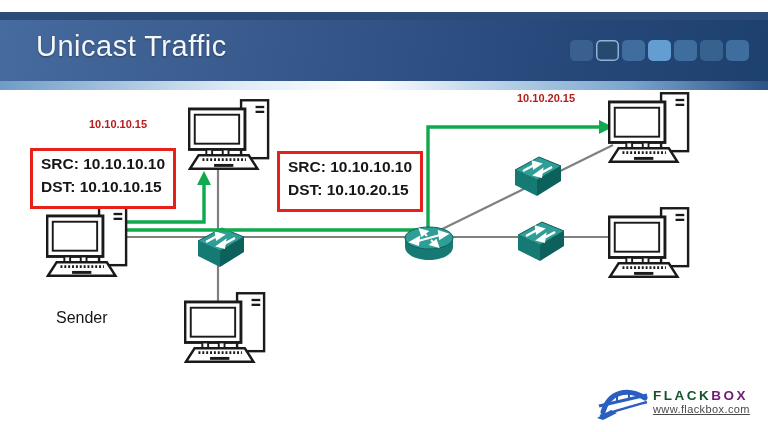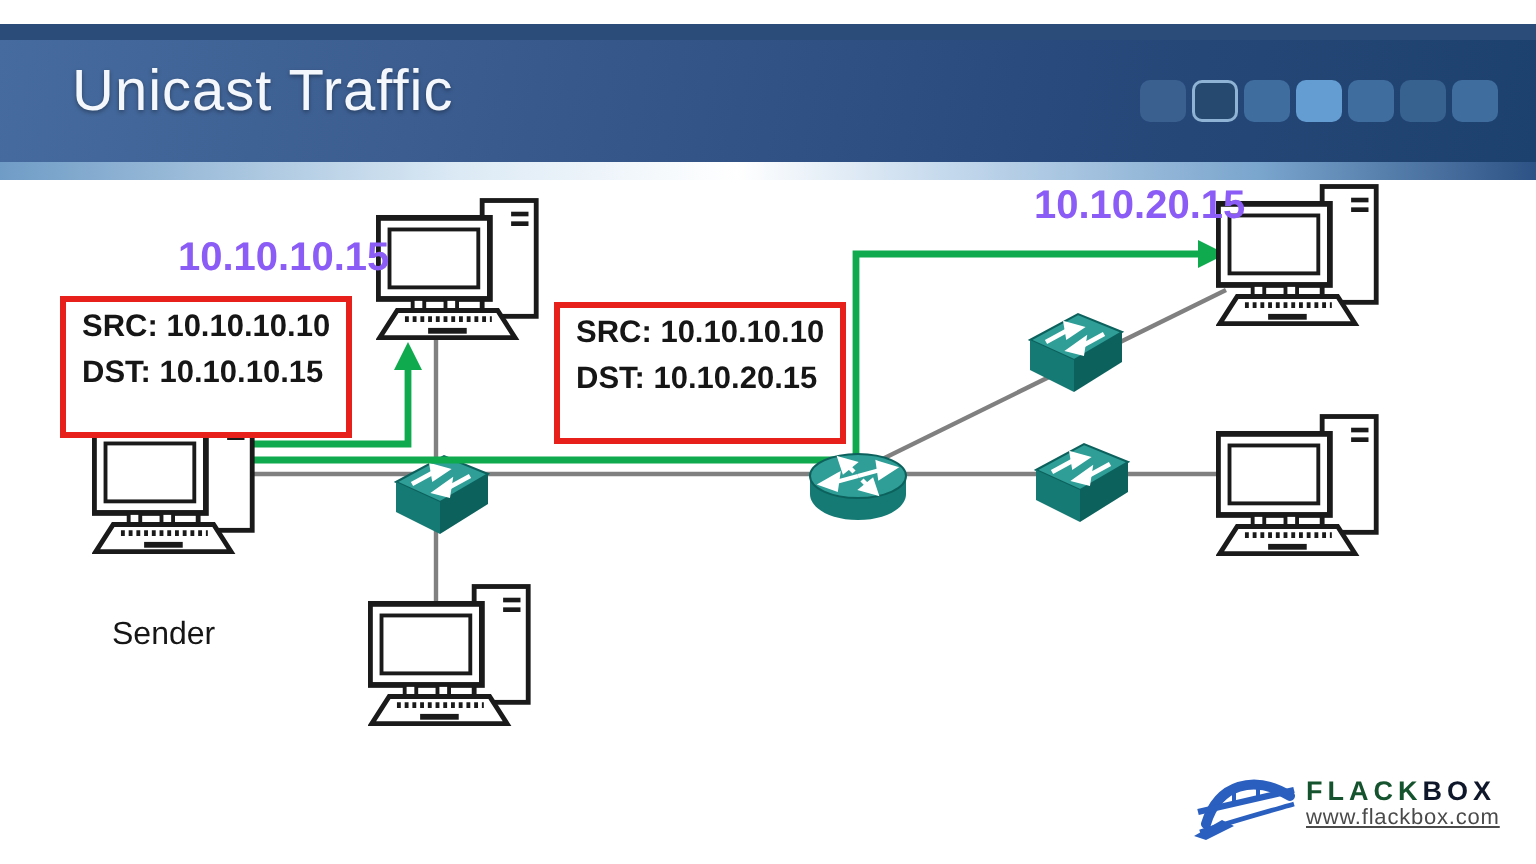--- a/index.html
+++ b/index.html
@@ -16,30 +16,30 @@
     background:linear-gradient(90deg,#6f9cc6 0%,#dcEAf5 30%,#ffffff 48%,#c3d8ec 62%,#7aa5cd 82%,#2d5285 100%);}
   .hdr-title{position:absolute;left:36px;top:18px;color:#f4f7fb;font-size:29px;
     font-weight:400;letter-spacing:.5px;text-shadow:0 1px 2px rgba(0,0,0,.35);}
   .hdr-squares{position:absolute;left:570px;top:28px;display:flex;gap:3px;}
   .sq{width:23px;height:21px;border-radius:5px;}
   
   .canvas{position:absolute;left:0;top:78px;width:768px;height:354px;}
   .abs{position:absolute;}
   .wires{position:absolute;left:0;top:0;width:768px;height:354px;}
   
-  .iplabel{position:absolute;font-size:20px;font-weight:bold;color:#8b5cf6;white-space:nowrap;text-align:center;}
+  .iplabel{position:absolute;font-size:11px;font-weight:bold;color:#b91c1c;white-space:nowrap;text-align:center;}
   .sender-block{position:absolute;font-size:16px;font-weight:normal;color:#161616;line-height:21px;white-space:pre-line;}
   .pkt{position:absolute;background:#ffffff;border:3px solid #e8201c;
-    padding:1px 8px 18px 8px;font-size:15.5px;font-weight:bold;color:#161616;
+    padding:1px 8px 8px 8px;font-size:15.5px;font-weight:bold;color:#161616;
     line-height:23px;white-space:nowrap;}
   
   .logo{position:absolute;left:597px;top:384px;display:flex;align-items:center;}
   .logo-text{margin-left:4px;}
   .logo-name{font-size:13.5px;font-weight:bold;letter-spacing:2.5px;line-height:14px;}
-  .logo-name .dark{color:#14532d;} .logo-name .blue{color:#0f172a;}
+  .logo-name .dark{color:#14532d;} .logo-name .blue{color:#701a75;}
   .logo-url{font-size:11px;color:#4a4a4a;letter-spacing:.4px;line-height:13px;text-decoration:underline;}
 </style>
 </head>
 <body>
 
 <div class="slide">
 
   <div class="hdr">
     <div class="hdr-strip"></div>
     <div class="hdr-band"></div>

